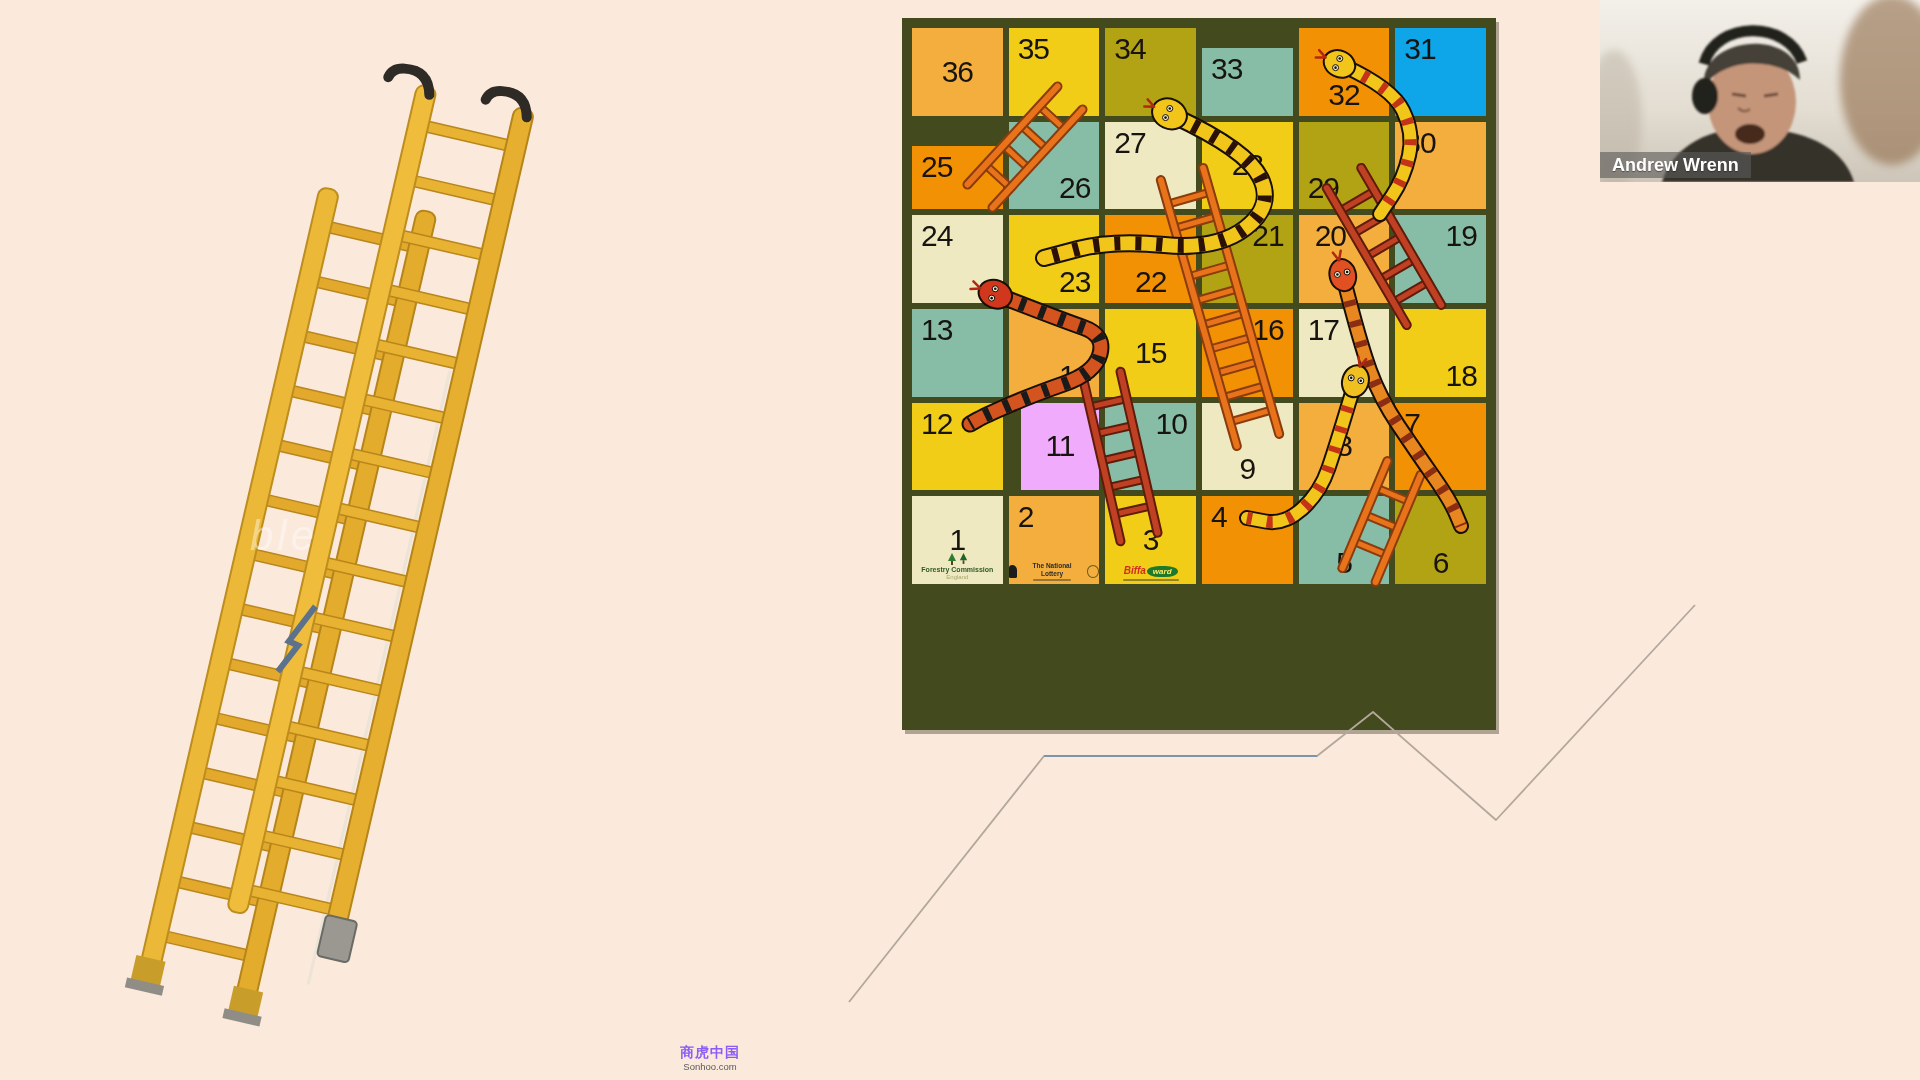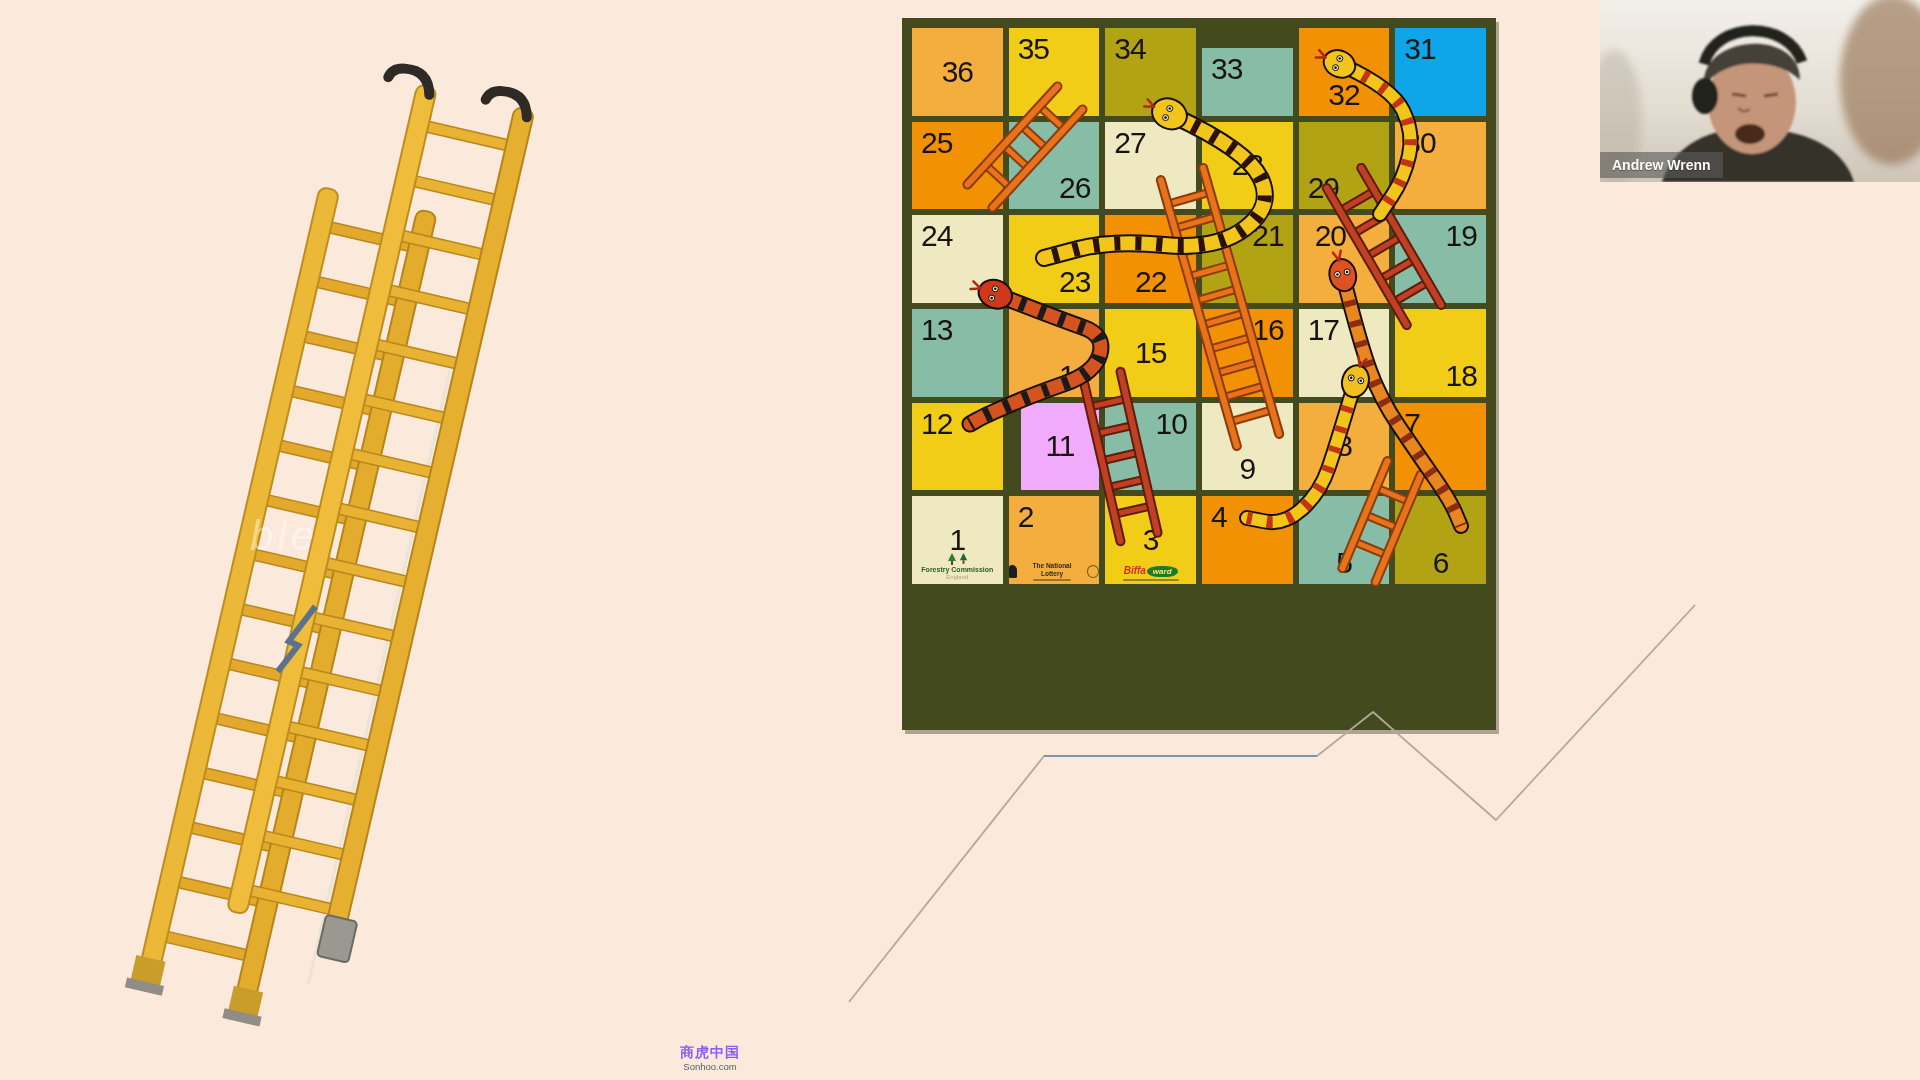--- a/index.html
+++ b/index.html
@@ -38,21 +38,21 @@
   .sponsor-biffa .red{font-size:10px;font-weight:bold;color:#d12c1e;font-style:italic;}
   .sponsor-biffa .oval{font-size:8px;font-weight:bold;color:#ffe96a;background:#1d7a2a;
     border-radius:50%/60%;padding:1px 6px;font-style:italic;}
   .trees{display:flex;justify-content:center;gap:2px;margin-bottom:1px;}
 
   
   .webcam{position:absolute;left:1600px;top:0;width:320px;height:182px;overflow:hidden;background:#ddd6ca;}
   .webcam svg{position:absolute;inset:0;}
   .name-tag{position:absolute;left:0;bottom:4px;height:26px;display:flex;align-items:center;
     padding:0 12px;background:rgba(92,90,88,0.62);}
-  .name-tag span{color:#fff;font-size:14px;font-weight:bold;text-shadow:0 1px 1px rgba(0,0,0,.4);}
+  .name-tag span{color:#fff;font-size:18px;font-weight:bold;text-shadow:0 1px 1px rgba(0,0,0,.4);}
 
   
   .zigzag{position:absolute;left:0;top:0;width:1920px;height:1080px;pointer-events:none;}
 
   
   .site-watermark{position:absolute;left:620px;top:1044px;width:180px;text-align:center;line-height:1.2;}
   .site-watermark .cn{font-size:14px;font-weight:bold;color:#8b5cf6;letter-spacing:1px;}
   .site-watermark .url{font-size:9.5px;color:#5a5a5a;}
 </style>
 </head>
@@ -131,21 +131,21 @@
         </div>
         <div class="cell pos-tl" style="background: rgb(135, 189, 167); margin-top: 20px;">
           <span class="num">33</span>
         </div>
         <div class="cell pos-bl" style="background: rgb(242, 145, 4);">
           <span class="num">32</span>
         </div>
         <div class="cell pos-tl" style="background: #0ea5e9;">
           <span class="num">31</span>
         </div>
-        <div class="cell pos-tl" style="background: rgb(242, 145, 4);">
+        <div class="cell pos-tl" style="background: rgb(242, 145, 4); margin-top: 24px;">
           <span class="num">25</span>
         </div>
         <div class="cell pos-br" style="background: rgb(135, 189, 167);">
           <span class="num">26</span>
         </div>
         <div class="cell pos-tl" style="background: rgb(238, 233, 192);">
           <span class="num">27</span>
         </div>
         <div class="cell pos-c" style="background: rgb(242, 205, 23);">
           <span class="num">28</span>

